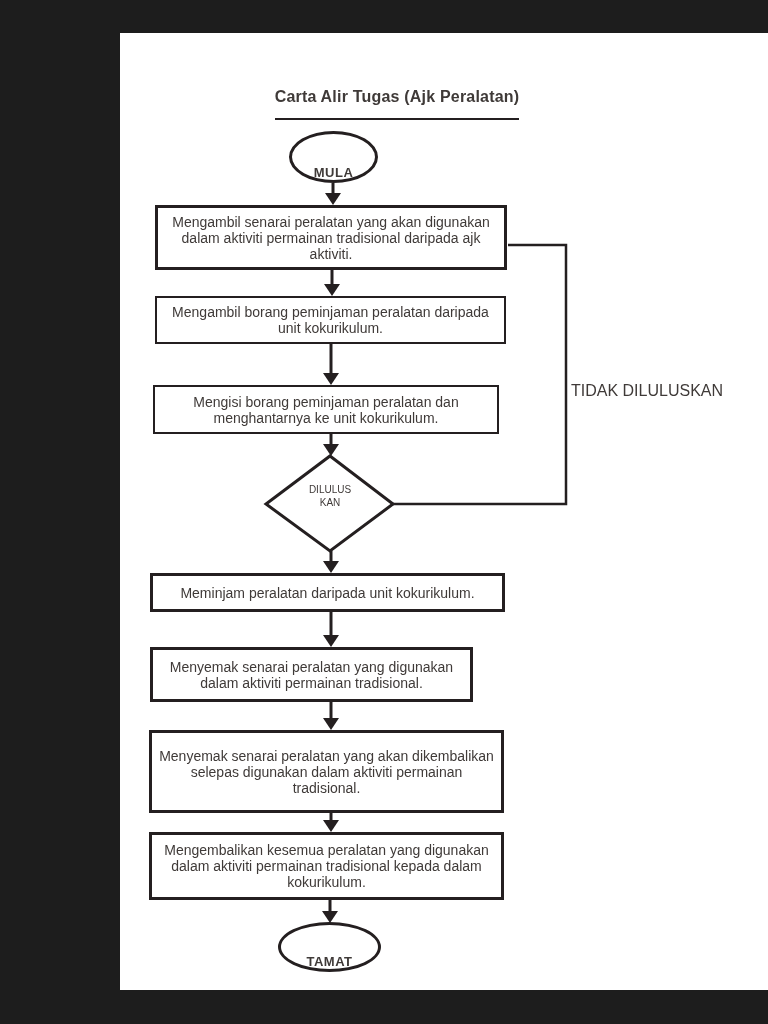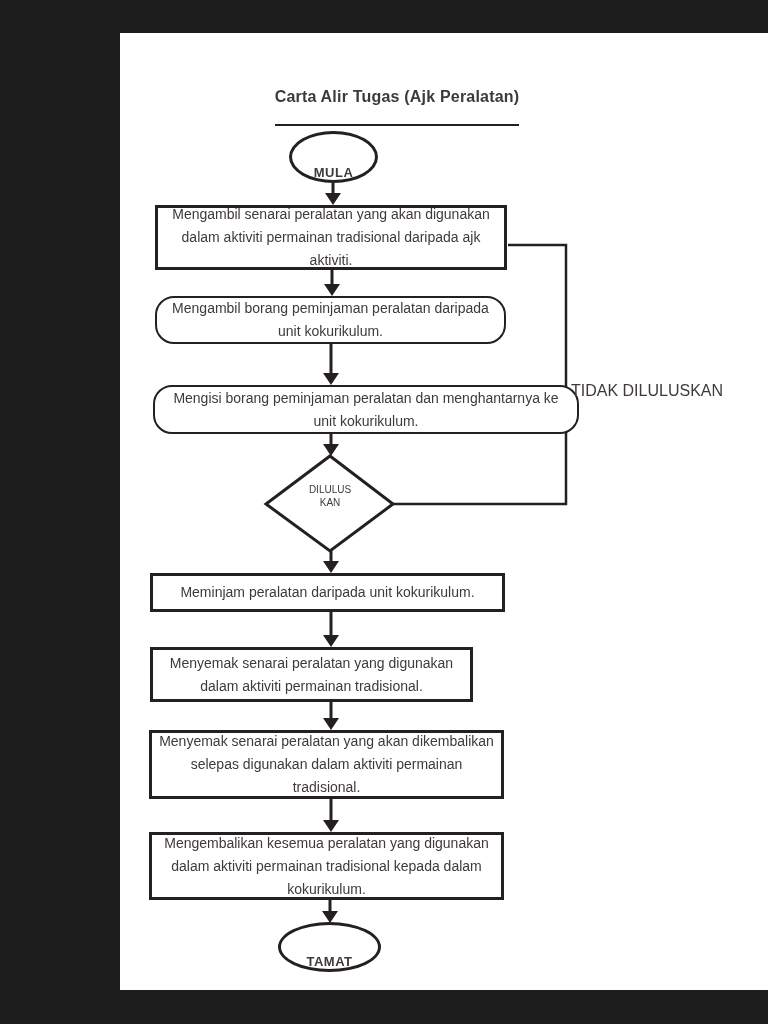--- a/index.html
+++ b/index.html
@@ -20,47 +20,47 @@
   .chrome.top{left:0;top:0;width:768px;height:33px;}
   .chrome.left{left:0;top:33px;width:120px;height:957px;}
   .chrome.bottom{left:0;top:990px;width:768px;height:34px;}
 
   .title{
     position:absolute;left:232px;top:88px;width:330px;
     text-align:center;z-index:5;
   }
   .title span{
     display:inline-block;font-size:16px;font-weight:bold;color:var(--text);
-    border-bottom:2px solid var(--ink);padding-bottom:18px;letter-spacing:0.2px;
+    border-bottom:2px solid var(--ink);padding-bottom:12px;letter-spacing:0.2px;
   }
 
   .terminator{
     position:absolute;box-sizing:border-box;
     border:3px solid var(--ink);border-radius:50%;
     display:flex;align-items:flex-end;justify-content:center;
     font-size:13px;font-weight:bold;letter-spacing:0.5px;color:var(--text);
     background:var(--page);z-index:5;
   }
   .term-start{left:289px;top:131px;width:89px;height:52px;}
   .term-end{left:278px;top:922px;width:103px;height:50px;}
 
   .pbox{
     position:absolute;box-sizing:border-box;
     border:3px solid var(--ink);background:var(--page);
     display:flex;align-items:center;justify-content:center;
-    text-align:center;font-size:14px;line-height:23px;color:var(--text);
+    text-align:center;font-size:14px;line-height:16px;color:var(--text);
     padding:2px 7px;z-index:5;
   }
-  .pbox.thin{border-width:2px;border-radius:19px;}
+  .pbox.thin{border-width:2px;}
   .b1{left:155px;top:205px;width:352px;height:65px;}
   .b2{left:155px;top:296px;width:351px;height:48px;}
-  .b3{left:153px;top:385px;width:426px;height:49px;}
+  .b3{left:153px;top:385px;width:346px;height:49px;}
   .b4{left:150px;top:573px;width:355px;height:39px;}
   .b5{left:150px;top:647px;width:323px;height:55px;}
-  .b6{left:149px;top:730px;width:355px;height:69px;}
+  .b6{left:149px;top:730px;width:355px;height:83px;}
   .b7{left:149px;top:832px;width:355px;height:68px;}
 
   .overlay{position:absolute;left:0;top:0;z-index:4;}
 
   .decision-text{
     position:absolute;left:280px;top:483px;width:100px;
     text-align:center;font-size:10px;line-height:13px;color:var(--text);z-index:6;
   }
   .no-label{
     position:absolute;left:571px;top:382px;

